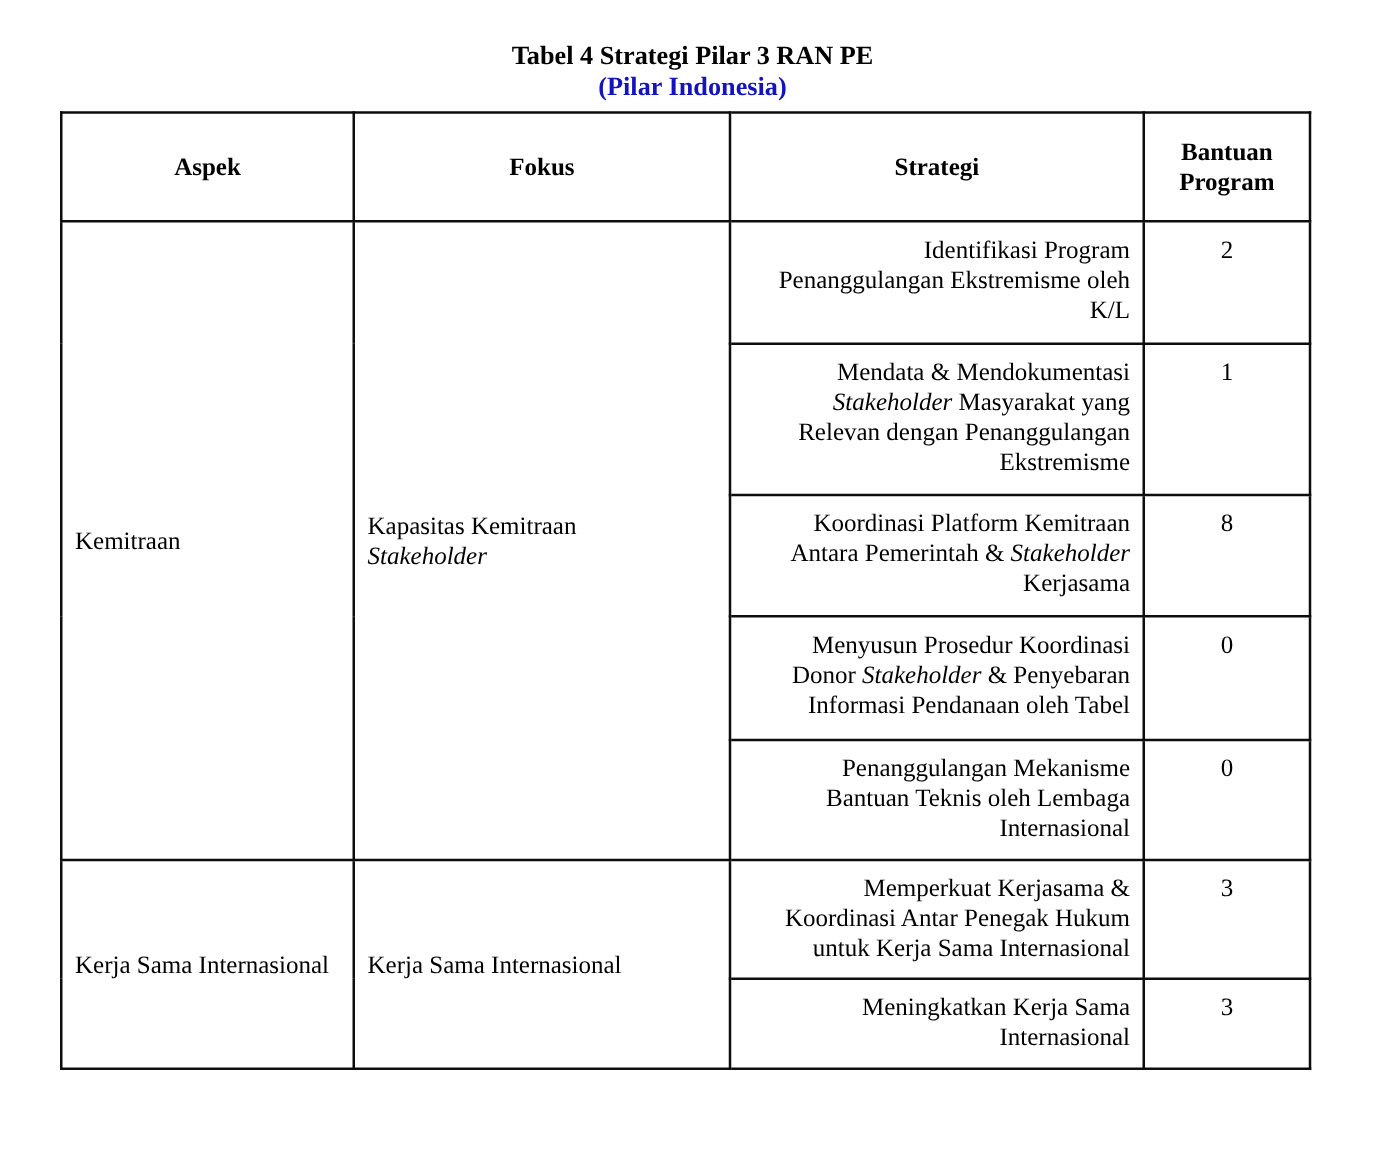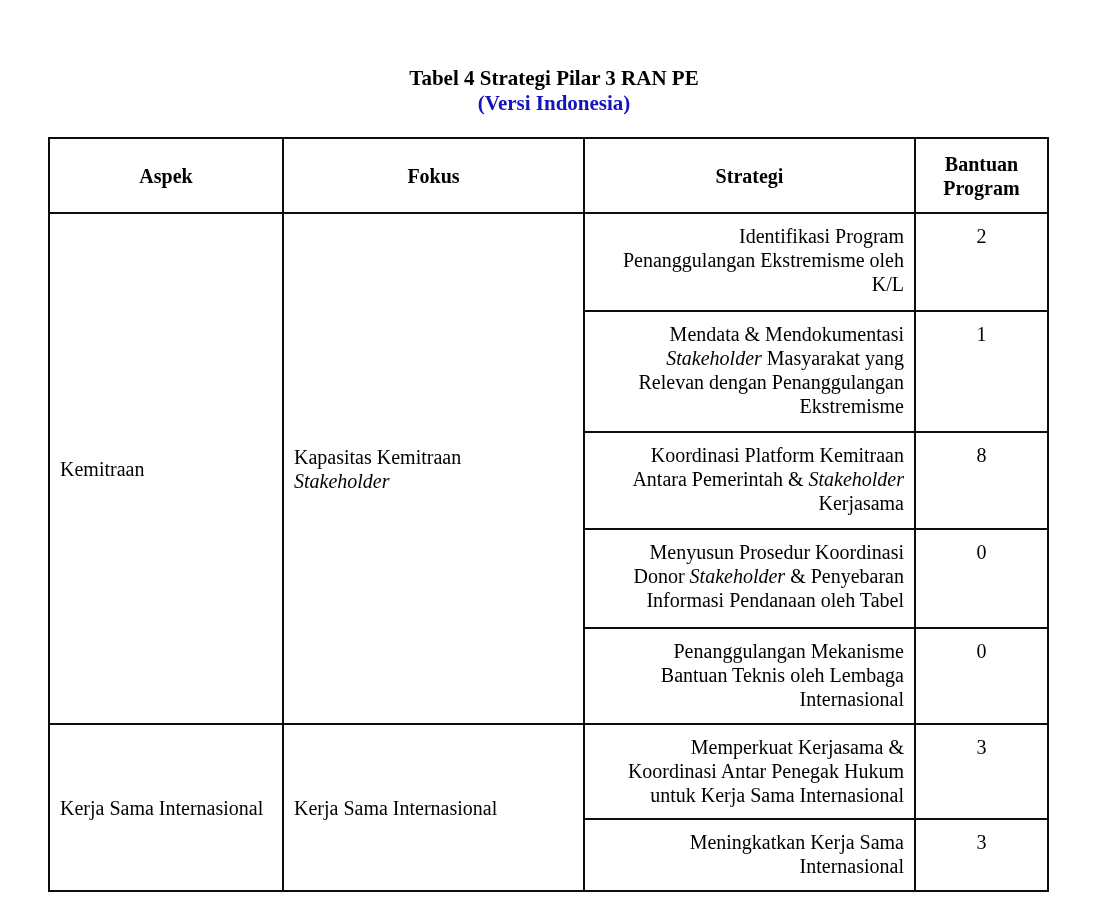--- a/index.html
+++ b/index.html
@@ -7,24 +7,23 @@
   body {
     width: 1108px;
     height: 921px;
     font-family: "Liberation Serif", "DejaVu Serif", serif;
     color: #000000;
     overflow: hidden;
   }
   .page { width: 1108px; height: 921px; position: relative; }
 
   .heading {
-    padding-top: 18px;
+    padding-top: 32px;
     text-align: center;
     line-height: 25px;
-    margin-top: 48px;
   }
   .title {
     font-size: 21px;
     font-weight: bold;
     color: #000000;
   }
   .subtitle {
     font-size: 21px;
     font-weight: bold;
   }
@@ -65,32 +64,32 @@
     padding-top: 10px;
   }
 </style>
 </head>
 <body>
 
 <div class="page">
 
   <div class="heading">
     <div class="title">Tabel 4 Strategi Pilar 3 RAN PE</div>
-    <div class="subtitle" style="color: rgb(20, 20, 190);">(Versi Indonesia)</div>
+    <div class="subtitle" style="color: rgb(20, 20, 190);">(Pilar Indonesia)</div>
   </div>
 
   <table class="strategy-table">
     <colgroup>
       <col style="width:234px">
       <col style="width:301px">
       <col style="width:331px">
       <col style="width:133px">
     </colgroup>
     <thead>
-      <tr style="height:75px;">
+      <tr style="height:87px;">
         <th>Aspek</th>
         <th>Fokus</th>
         <th>Strategi</th>
         <th>Bantuan Program</th>
       </tr>
     </thead>
     <tbody>
       <tr style="height:98px;">
         <td class="cell-aspek" rowspan="5">Kemitraan</td>
         <td class="cell-fokus" rowspan="5"><span>Kapasitas Kemitraan</span><br><span style="font-style: italic;">Stakeholder</span></td>

